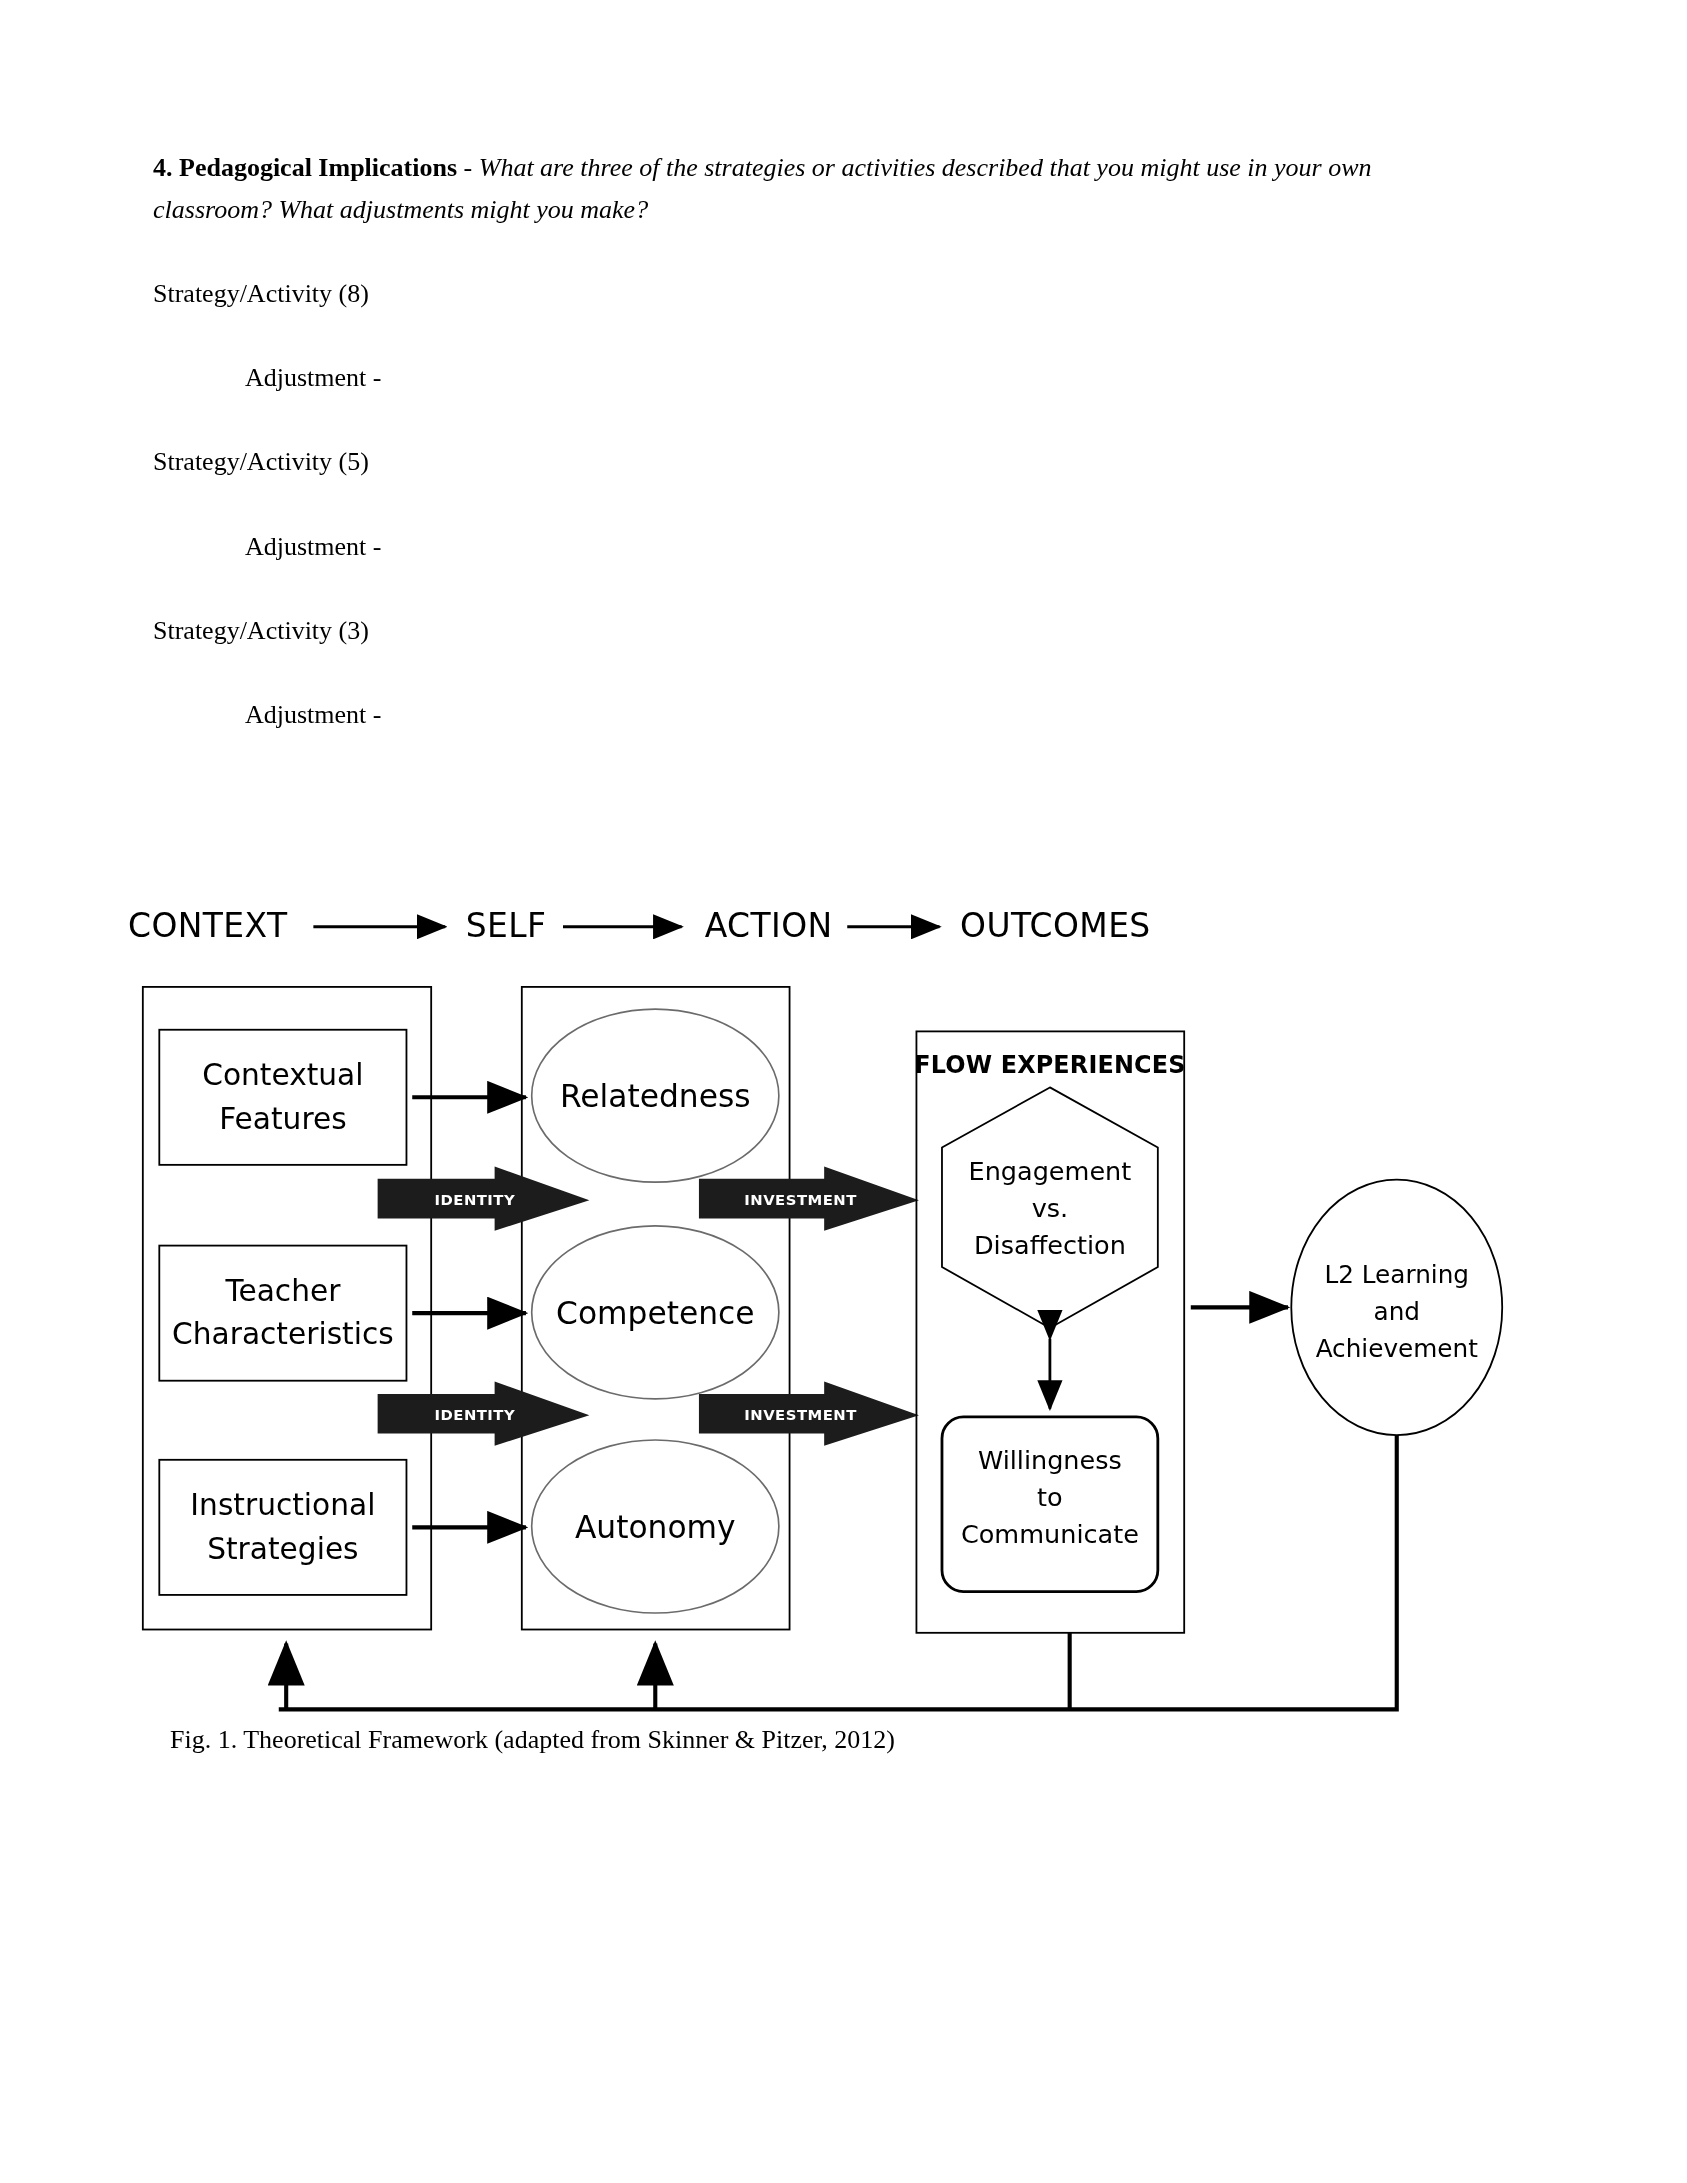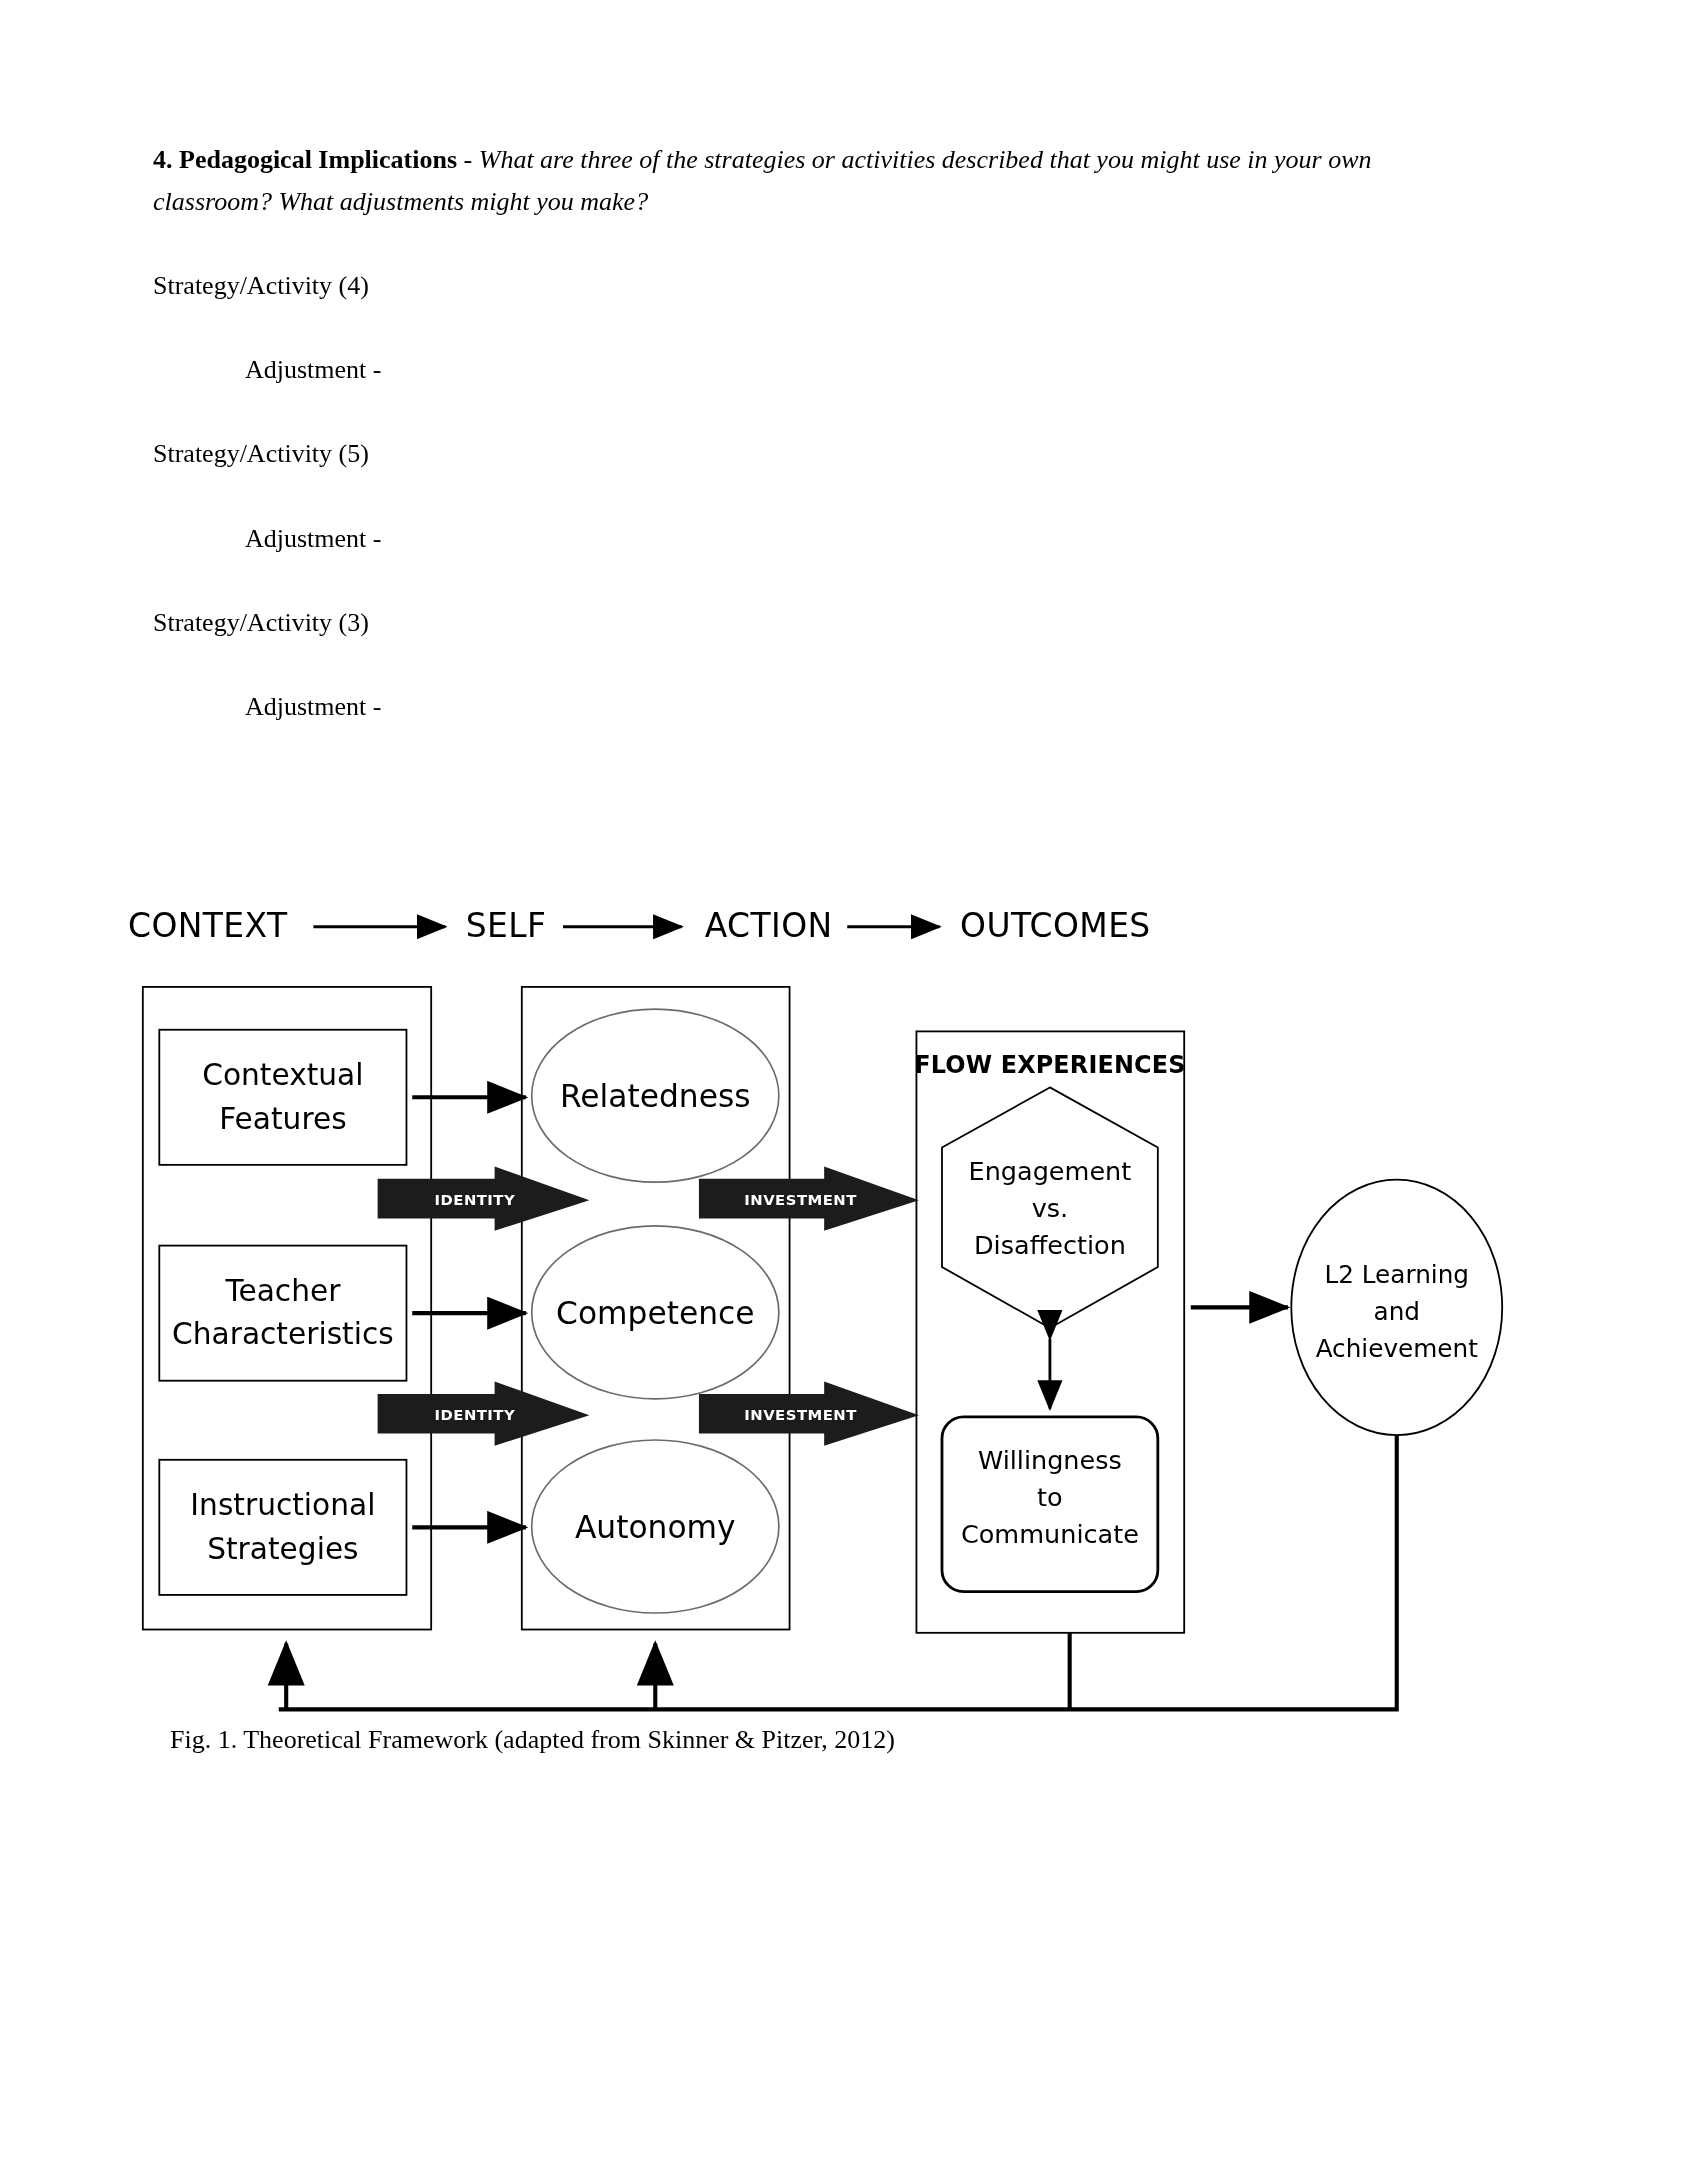--- a/index.html
+++ b/index.html
@@ -19,21 +19,21 @@
   .page {
     position: absolute;
     inset: 0;
     background: #ffffff;
   }
 
   
   .textblock {
     position: absolute;
     left: 153px;
-    top: 139px;
+    top: 147px;
     width: 1343px;
   }
 
   .q-heading {
     font-size: 26px;
     line-height: 1.62;
     margin: 0 0 0 0;
     text-align: left;
   }
   .q-heading .q-num {
@@ -145,21 +145,21 @@
 <body>
 
 <div class="page">
 
   <div class="textblock">
 
     <p class="q-heading"><span class="q-num">4. Pedagogical Implications</span><span class="q-sep"> - </span><span class="q-body">What are three of the strategies or activities described that you might use in your own classroom? What adjustments might you make?</span></p>
 
     <div class="spacer-line">&nbsp;</div>
 
-    <p class="line">Strategy/Activity (4)</p>
+    <p class="line">Strategy/Activity (8)</p>
     <div class="spacer-line">&nbsp;</div>
     <p class="line indent-1">Adjustment -</p>
     <div class="spacer-line">&nbsp;</div>
 
     <p class="line">Strategy/Activity (5)</p>
     <div class="spacer-line">&nbsp;</div>
     <p class="line indent-1">Adjustment -</p>
     <div class="spacer-line">&nbsp;</div>
 
     <p class="line">Strategy/Activity (3)</p>

